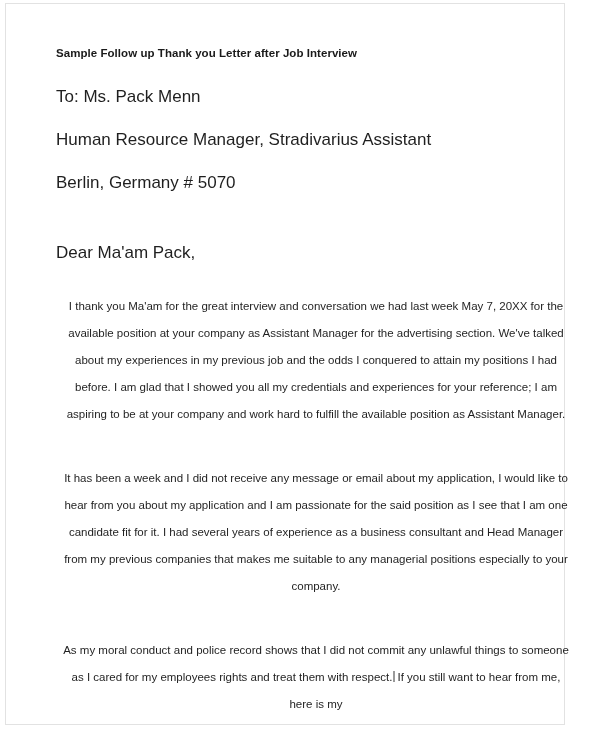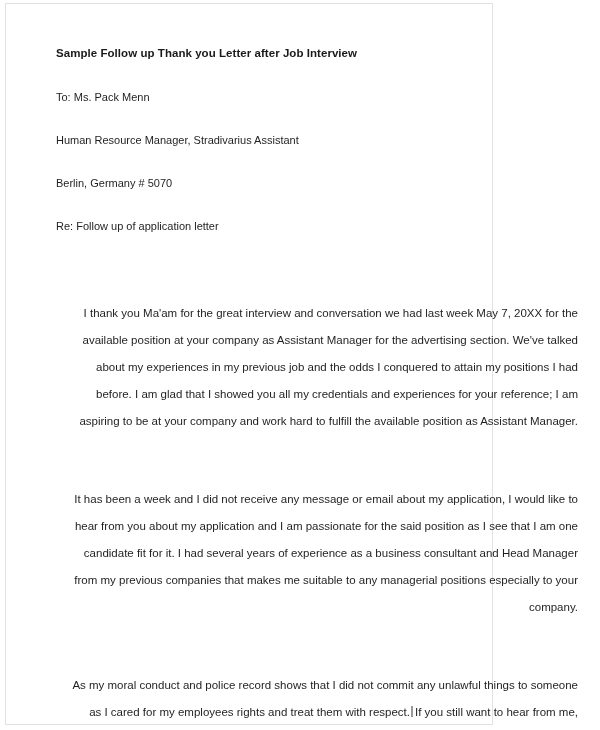--- a/index.html
+++ b/index.html
@@ -10,52 +10,52 @@
   body {
     width: 600px;
     height: 730px;
     overflow: hidden;
     font-family: "Liberation Sans", sans-serif;
   }
   .page {
     position: absolute;
     left: 5px;
     top: 3px;
-    width: 488px;
+    width: 560px;
     height: 722px;
     background: #ffffff;
     border: 1px solid #e2e2e2;
     box-sizing: border-box;
   }
   .letter {
     position: absolute;
     left: 50px;
     top: 41px;
     width: 512px;
   }
   .doc-title {
     font-size: 11.5px;
     font-weight: bold;
     color: #1a1a1a;
     letter-spacing: 0.05px;
     line-height: 16px;
     margin: 0;
   }
   .line-block {
-    font-size: 11px;
+    font-size: 17px;
     color: #1f1f1f;
     line-height: 16px;
     margin: 0;
   }
   .para {
     font-size: 11.5px;
     color: #1f1f1f;
     line-height: 27px;
-    margin: 12px;
-    text-align: right;
+    margin: 5px;
+    text-align: center;
     width: 510px;
   }
   .spacer-sm { height: 28px; }
   .spacer-md { height: 27px; }
   .spacer-para { height: 27px; }
   .cursor-bar {
     display: inline-block;
     width: 2px;
     height: 11px;
     background: #9a9a9a;
@@ -78,24 +78,24 @@
     <div class="spacer-md"></div>
 
     <p class="line-block">Human Resource Manager, Stradivarius Assistant</p>
 
     <div class="spacer-md"></div>
 
     <p class="line-block">Berlin, Germany # 5070</p>
 
     <div class="spacer-md"></div>
 
-    <p class="line-block">Re: Follow up of application letter</p>
 
     <div class="spacer-md"></div>
 
+    <p class="line-block">Dear Ma'am Pack,</p>
 
     <div class="spacer-md"></div>
 
     <p class="para">I thank you Ma'am for the great interview and conversation we had last week May 7, 20XX for the available position at your company as Assistant Manager for the advertising section. We've talked about my experiences in my previous job and the odds I conquered to attain my positions I had before. I am glad that I showed you all my credentials and experiences for your reference; I am aspiring to be at your company and work hard to fulfill the available position as Assistant Manager.</p>
 
     <div class="spacer-para"></div>
 
     <p class="para">It has been a week and I did not receive any message or email about my application, I would like to hear from you about my application and I am passionate for the said position as I see that I am one candidate fit for it. I had several years of experience as a business consultant and Head Manager from my previous companies that makes me suitable to any managerial positions especially to your company.</p>
 
     <div class="spacer-para"></div>

